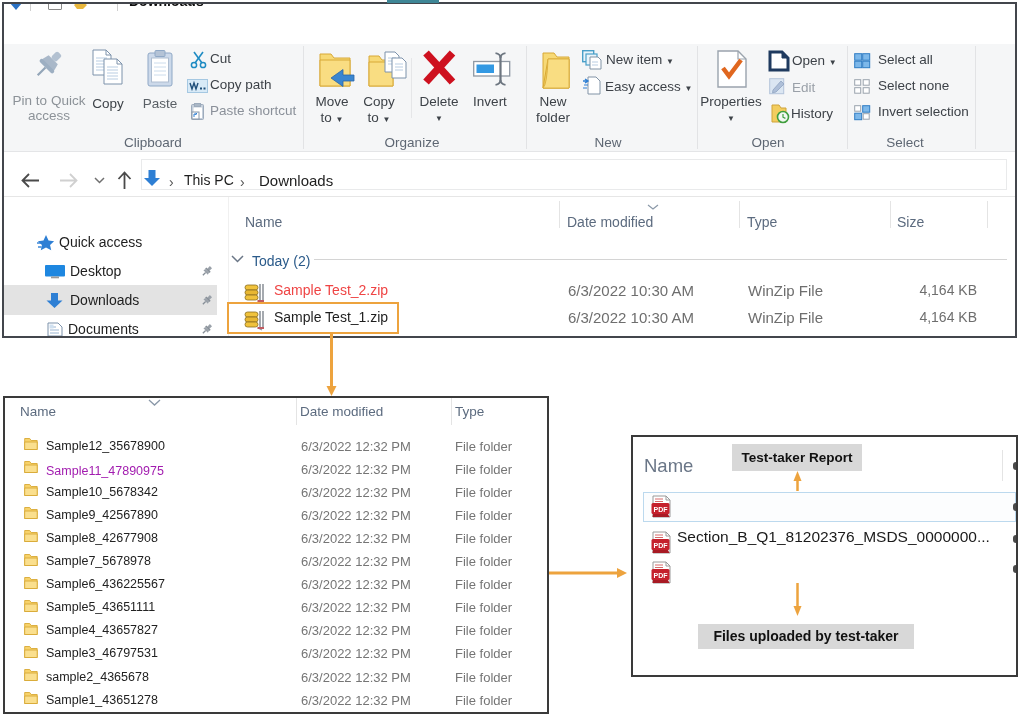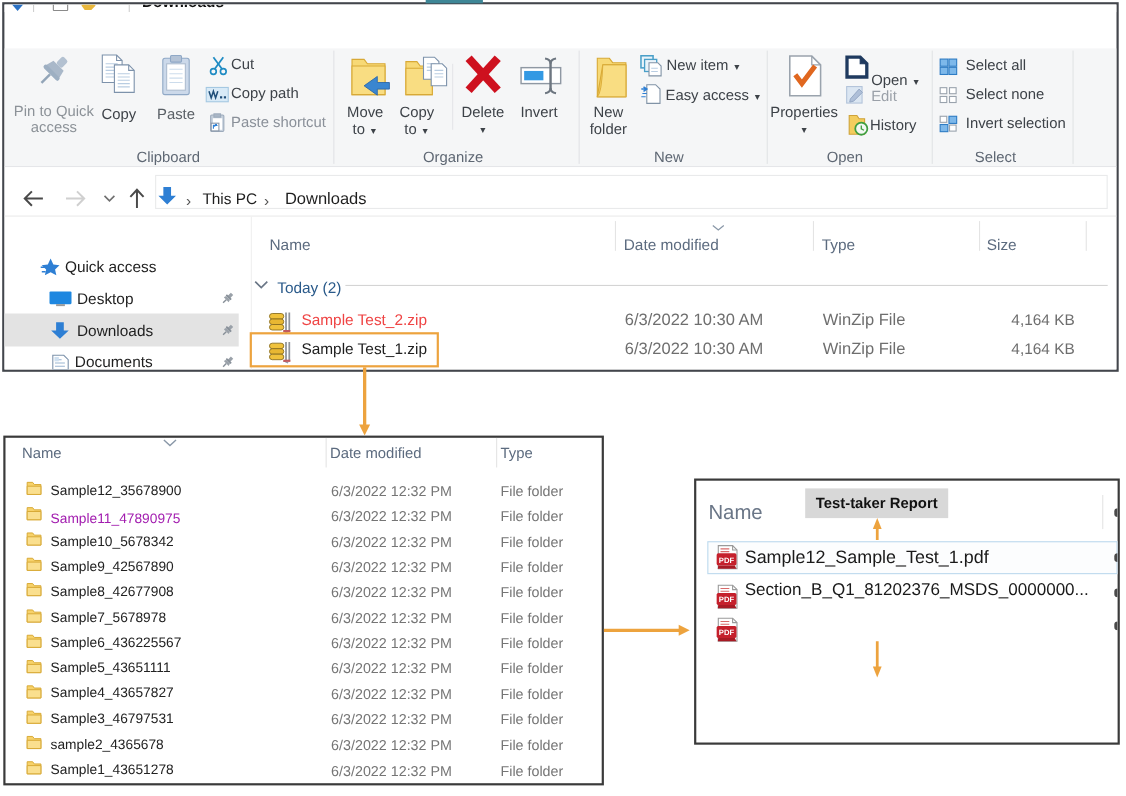--- a/index.html
+++ b/index.html
@@ -222,21 +222,21 @@
     <div class="rlbl" style="left:206px;top:33px;">Copy path</div>
     <div class="rlbl" style="left:206px;top:59px;color:#8a9099;">Paste shortcut</div>
     <div class="rlbl" style="left:305px;top:50px;width:46px;text-align:center;line-height:16px;">Move<br>to <span style="font-size:8px;">▼</span></div>
     <div class="rlbl" style="left:352px;top:50px;width:46px;text-align:center;line-height:16px;">Copy<br>to <span style="font-size:8px;">▼</span></div>
     <div class="rlbl" style="left:412px;top:50px;width:46px;text-align:center;line-height:15px;">Delete<br><span style="font-size:8px;">▼</span></div>
     <div class="rlbl" style="left:460px;top:50px;width:52px;text-align:center;">Invert</div>
     <div class="rlbl" style="left:521px;top:50px;width:56px;text-align:center;line-height:16px;">New<br>folder</div>
     <div class="rlbl" style="left:602px;top:8px;">New item <span style="font-size:8px;">▼</span></div>
     <div class="rlbl" style="left:601px;top:35px;">Easy access <span style="font-size:8px;">▼</span></div>
     <div class="rlbl" style="left:695px;top:50px;width:64px;text-align:center;line-height:15px;">Properties<br><span style="font-size:8px;">▼</span></div>
-    <div class="rlbl" style="left:788px;top:21px;">Open <span style="font-size:8px;">▼</span></div>
+    <div class="rlbl" style="left:788px;top:9px;">Open <span style="font-size:8px;">▼</span></div>
     <div class="rlbl" style="left:788px;top:36px;color:#9aa0a8;">Edit</div>
     <div class="rlbl" style="left:787px;top:62px;">History</div>
     <div class="rlbl" style="left:874px;top:8px;text-align:right;">Select all</div>
     <div class="rlbl" style="left:874px;top:34px;">Select none</div>
     <div class="rlbl" style="left:874px;top:60px;">Invert selection</div>
   </div>
 
   <div class="abs" style="left:0;top:148px;width:1011px;height:45px;background:#fff;border-bottom:1px solid #e6e6e6;box-sizing:border-box;">
     <div class="abs" style="left:137px;top:7px;width:866px;height:31px;border:1px solid #e9eaeb;box-sizing:border-box;"></div>
     <svg class="abs" width="19" height="17" style="left:17px;top:20px;">
@@ -511,24 +511,25 @@
     <path d="M2 1 h13 l4 4 v17 h-17 Z" fill="#fff" stroke="#9a9a9a"></path>
     <path d="M15 1 v4 h4" fill="none" stroke="#9a9a9a"></path>
     <g stroke="#d86a6a">
         <line x1="4" y1="4" x2="12" y2="4"></line>
         <line x1="4" y1="6.5" x2="12" y2="6.5"></line>
       </g>
     <rect x="0.5" y="8" width="18" height="11" rx="1.5" fill="#c5202c"></rect>
     <text x="9.5" y="16.5" font-size="7" font-weight="bold" fill="#fff" text-anchor="middle" font-family="Liberation Sans">PDF</text>
     <path d="M2 19 h15 l1.5 3 h-17 Z" fill="#a81a24"></path>
   </svg>
-  <div class="abs" style="left:44px;top:61px;font-size:16.3px;color:#1a1a1a;">Sample12_Sample_Test_1.pdf</div>
   <div class="abs" style="left:44px;top:91px;font-size:15.5px;color:#1a1a1a;">Section_B_Q1_81202376_MSDS_0000000...</div>
   <svg class="abs" width="15" height="37" style="left:157px;top:146px;">
     <line x1="7.5" y1="0" x2="7.5" y2="24" stroke="#eda33e" stroke-width="2.5"></line>
     <path d="M3.5 23 L11.5 23 L7.5 33 Z" fill="#eda33e"></path>
   </svg>
+  <div class="abs" style="left:65px;top:187px;width:216px;height:25px;background:#d8d8d8;
+       font-size:14px;font-weight:bold;color:#111;text-align:center;line-height:25px;">Files uploaded by test-taker</div>
 
   <div class="abs" style="left:380px;top:25px;width:3px;height:8px;background:#4a4a4a;border-radius:4px 0 0 4px;"></div>
   <div class="abs" style="left:380px;top:66px;width:3px;height:8px;background:#4a4a4a;border-radius:4px 0 0 4px;"></div>
   <div class="abs" style="left:380px;top:98px;width:3px;height:8px;background:#4a4a4a;border-radius:4px 0 0 4px;"></div>
   <div class="abs" style="left:380px;top:128px;width:3px;height:8px;background:#4a4a4a;border-radius:4px 0 0 4px;"></div>
 </div>
 
 </body></html>

